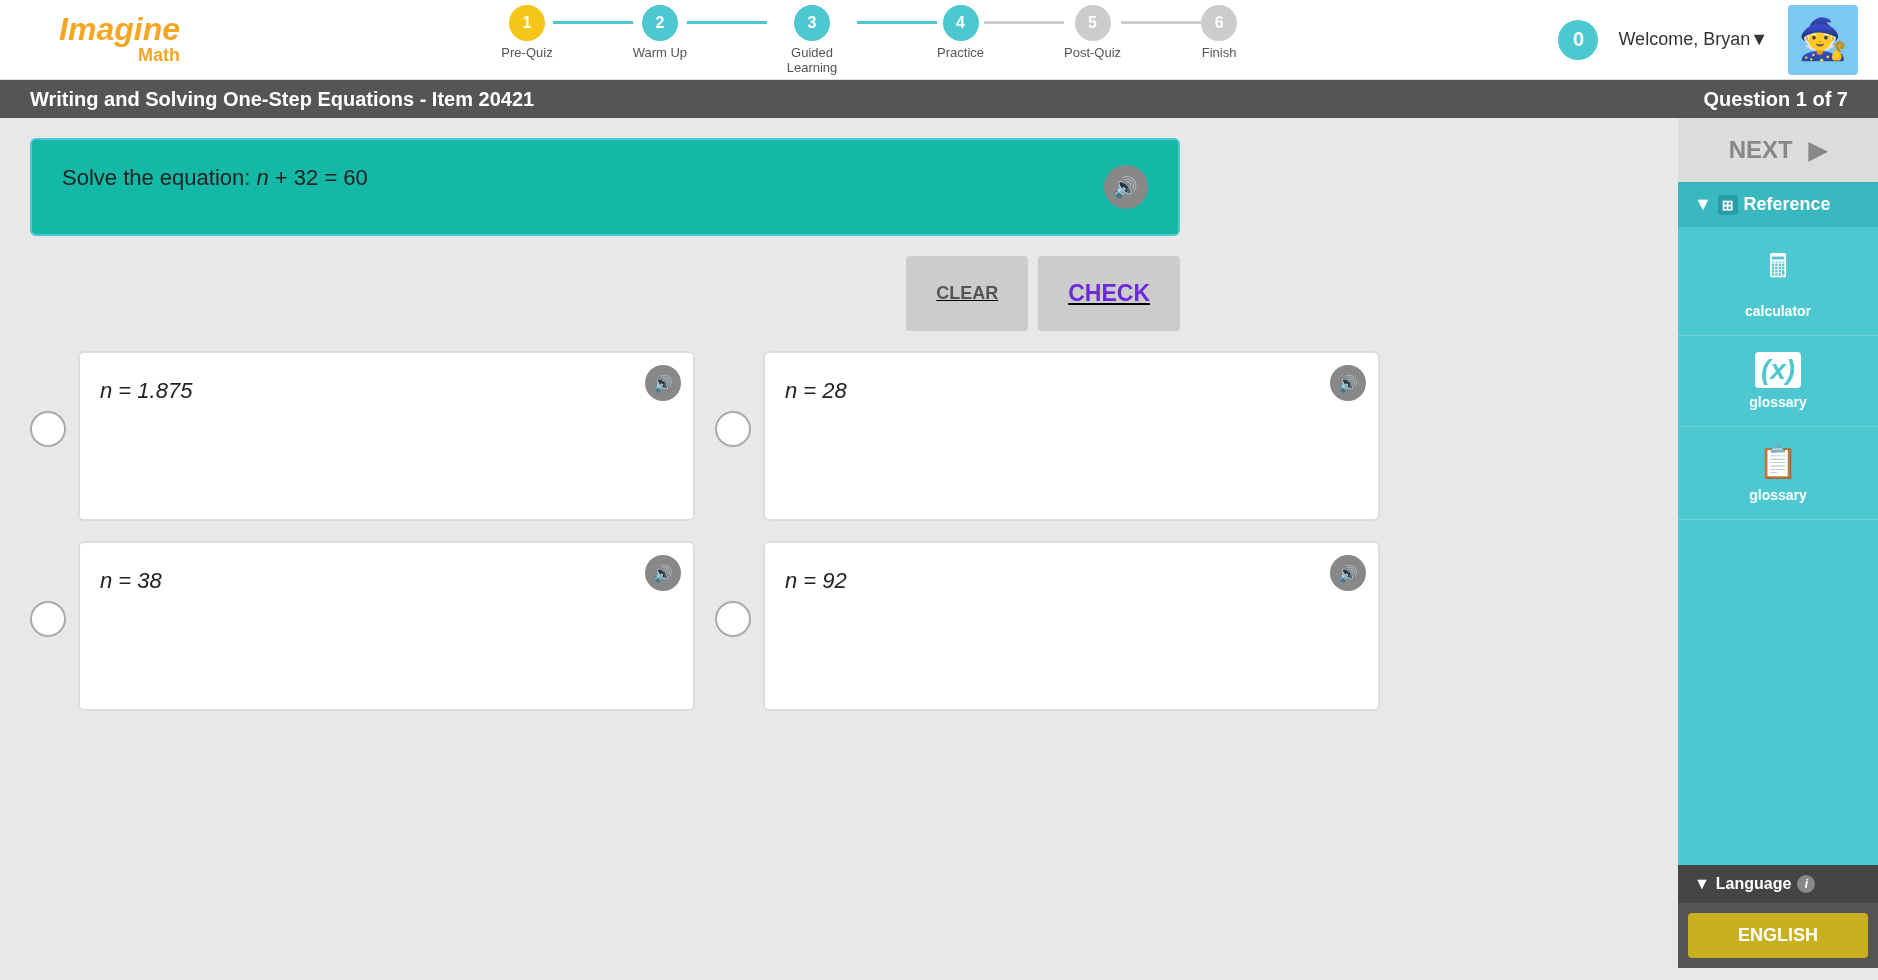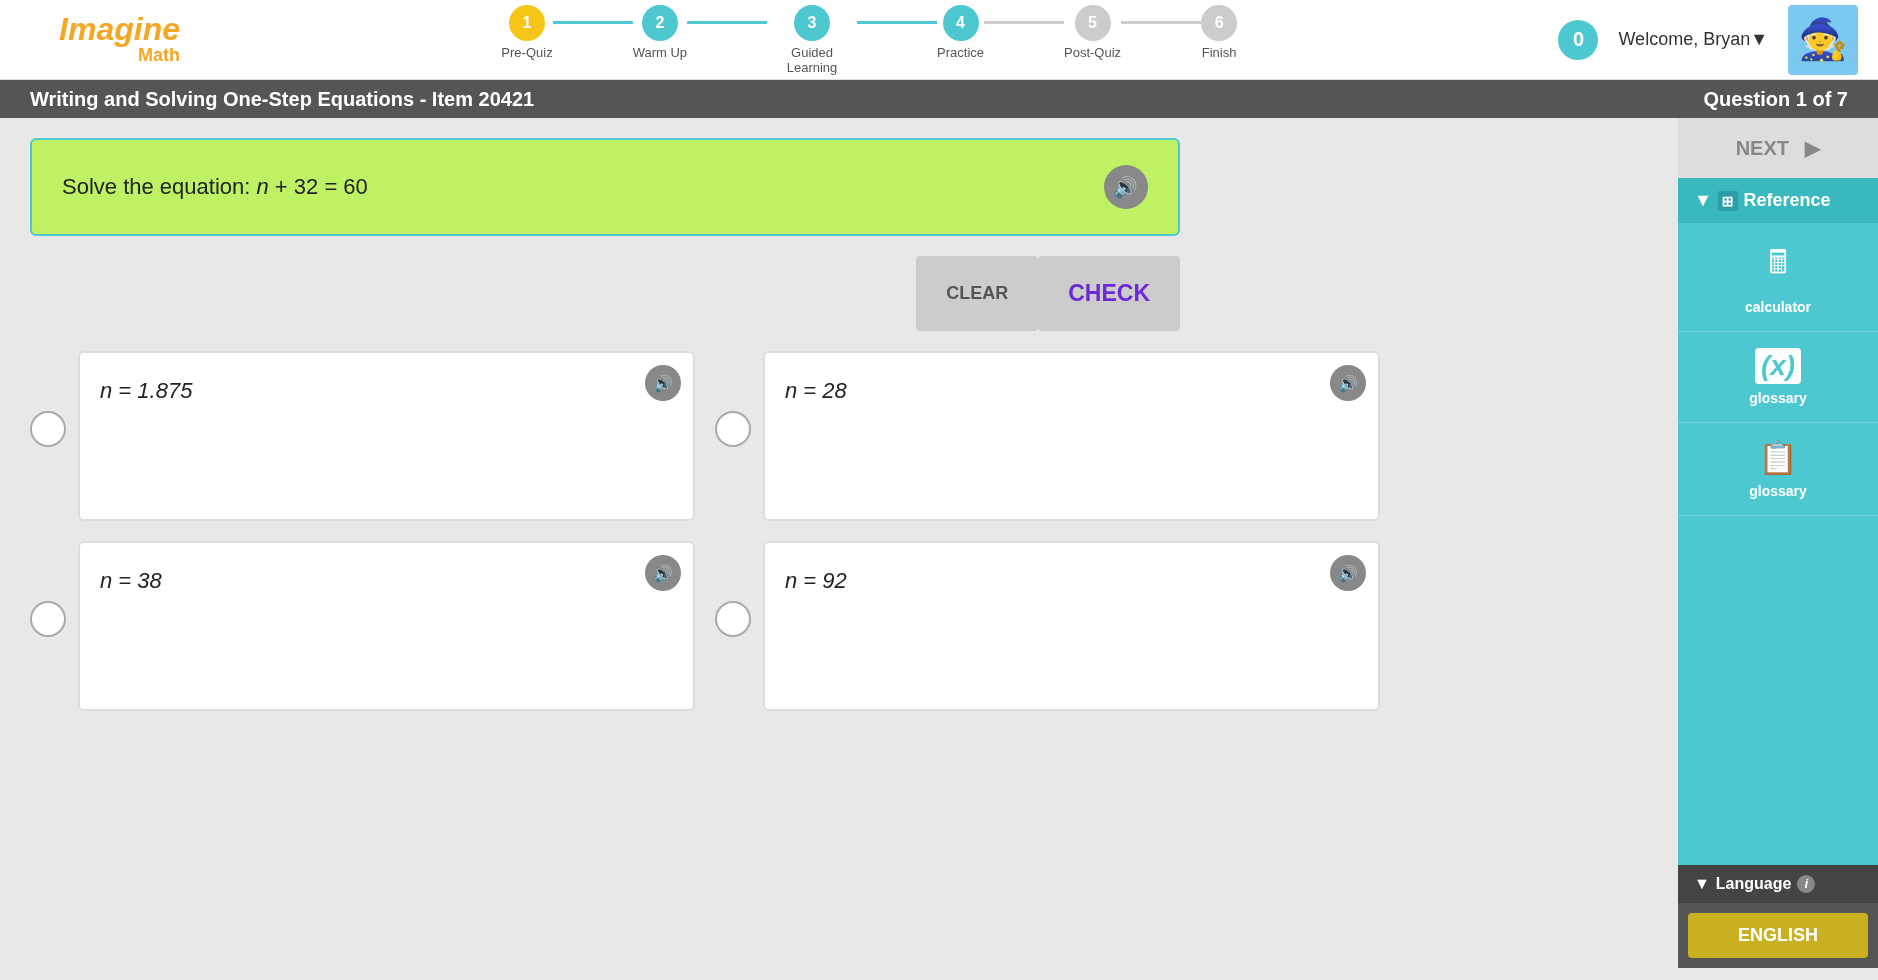--- a/index.html
+++ b/index.html
@@ -132,28 +132,27 @@
       font-size: 20px;
       font-weight: bold;
     }
     .question-area {
       flex: 1;
       padding-right: 10px;
     }
 
     
     .question-box {
-      background: #bef264;
+      background: #14b8a6;
       border: 2px solid #4dc8d0;
       border-radius: 6px;
       padding: 25px 30px;
       margin-bottom: 20px;
       font-size: 22px;
       display: flex;
-      align-items: center;
       justify-content: space-between;
       max-width: 1150px;
     }
     .question-text {
       font-size: 22px;
       color: #222;
     }
     .sound-btn {
       width: 44px;
       height: 44px;
@@ -165,24 +164,25 @@
       align-items: center;
       justify-content: center;
       color: #fff;
       font-size: 20px;
       flex-shrink: 0;
     }
 
     
     .action-buttons {
       display: flex;
-      gap: 0;
+      gap: 10px;
       justify-content: flex-end;
       max-width: 1150px;
       margin-bottom: 20px;
+      text-decoration: underline;
     }
     .btn-clear {
       background: #ccc;
       border: none;
       padding: 12px 30px;
       font-size: 18px;
       font-weight: bold;
       color: #555;
       border-radius: 4px;
       cursor: pointer;
@@ -258,21 +258,21 @@
       font-size: 22px;
       color: #222;
       font-style: italic;
       margin-top: 5px;
     }
     .next-btn {
       background: #ddd;
       border: none;
       width: 100%;
       padding: 18px;
-      font-size: 20px;
+      font-size: 24px;
       font-weight: bold;
       color: #888;
       cursor: pointer;
       display: flex;
       align-items: center;
       justify-content: center;
       gap: 16px;
     }
     .reference-header {
       background: #3ab8c0;

